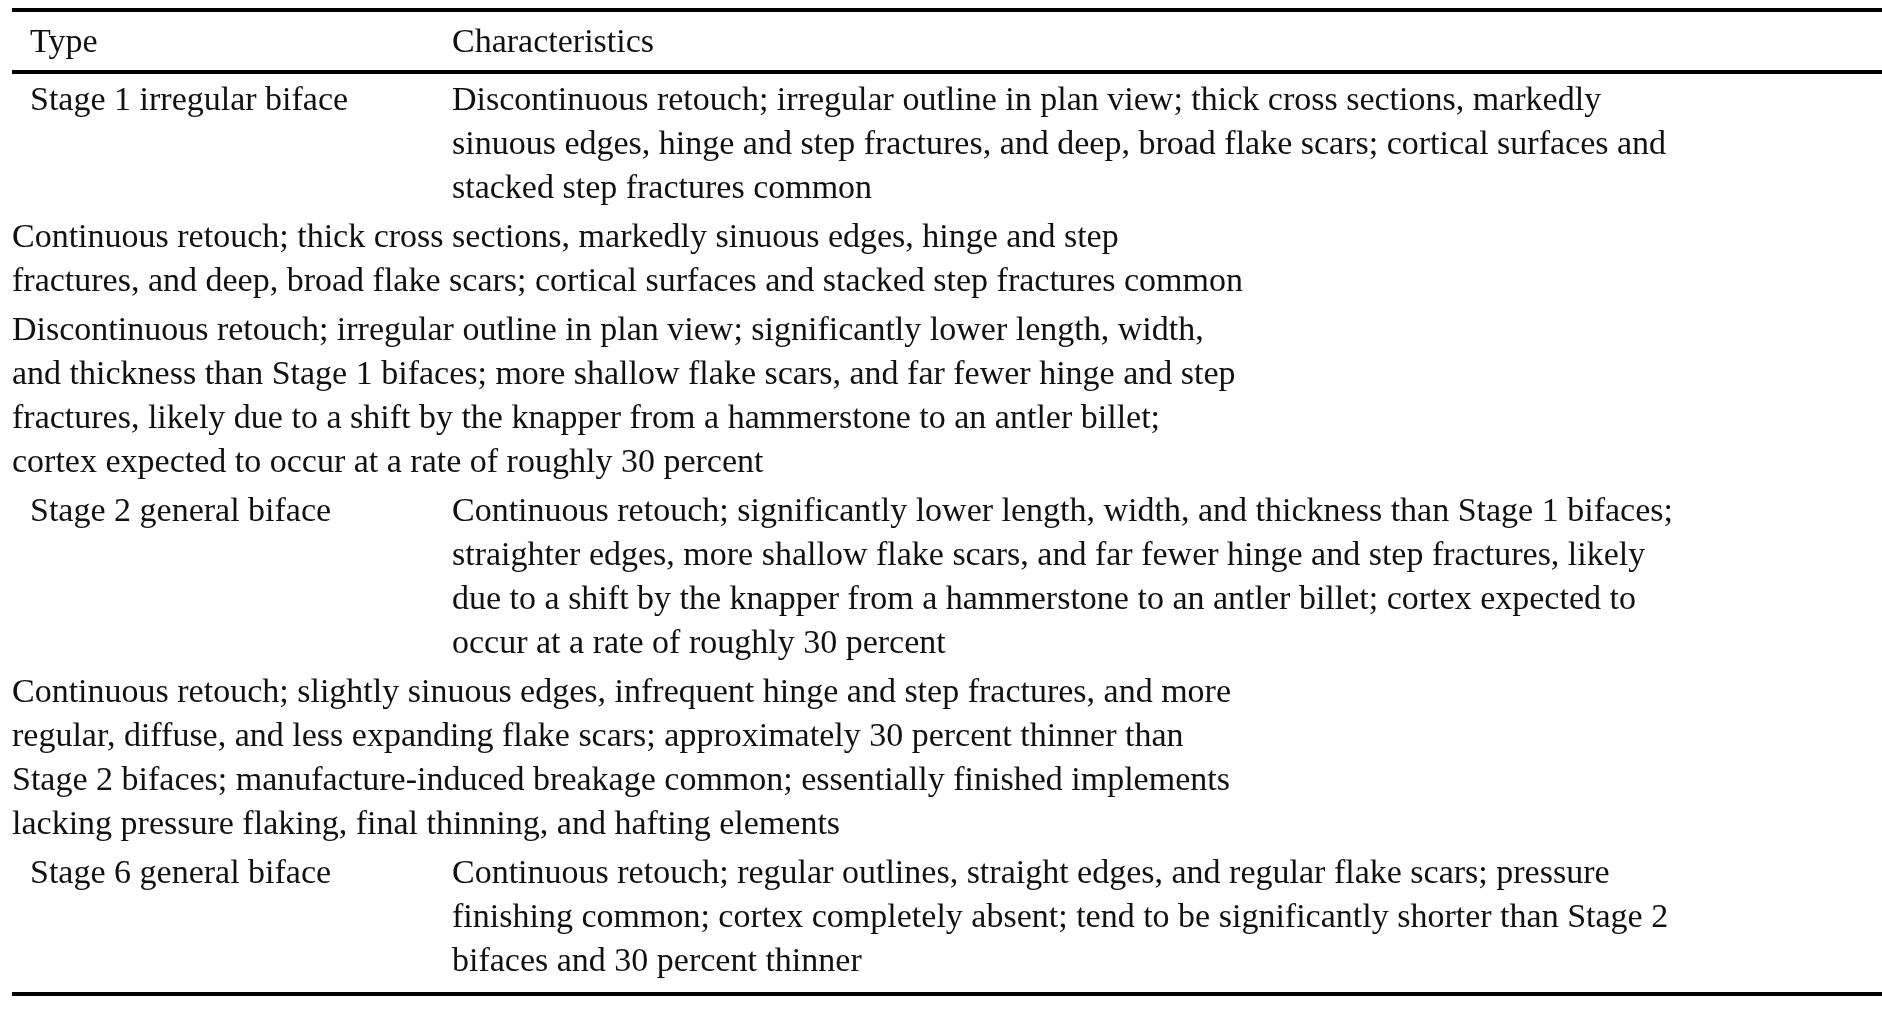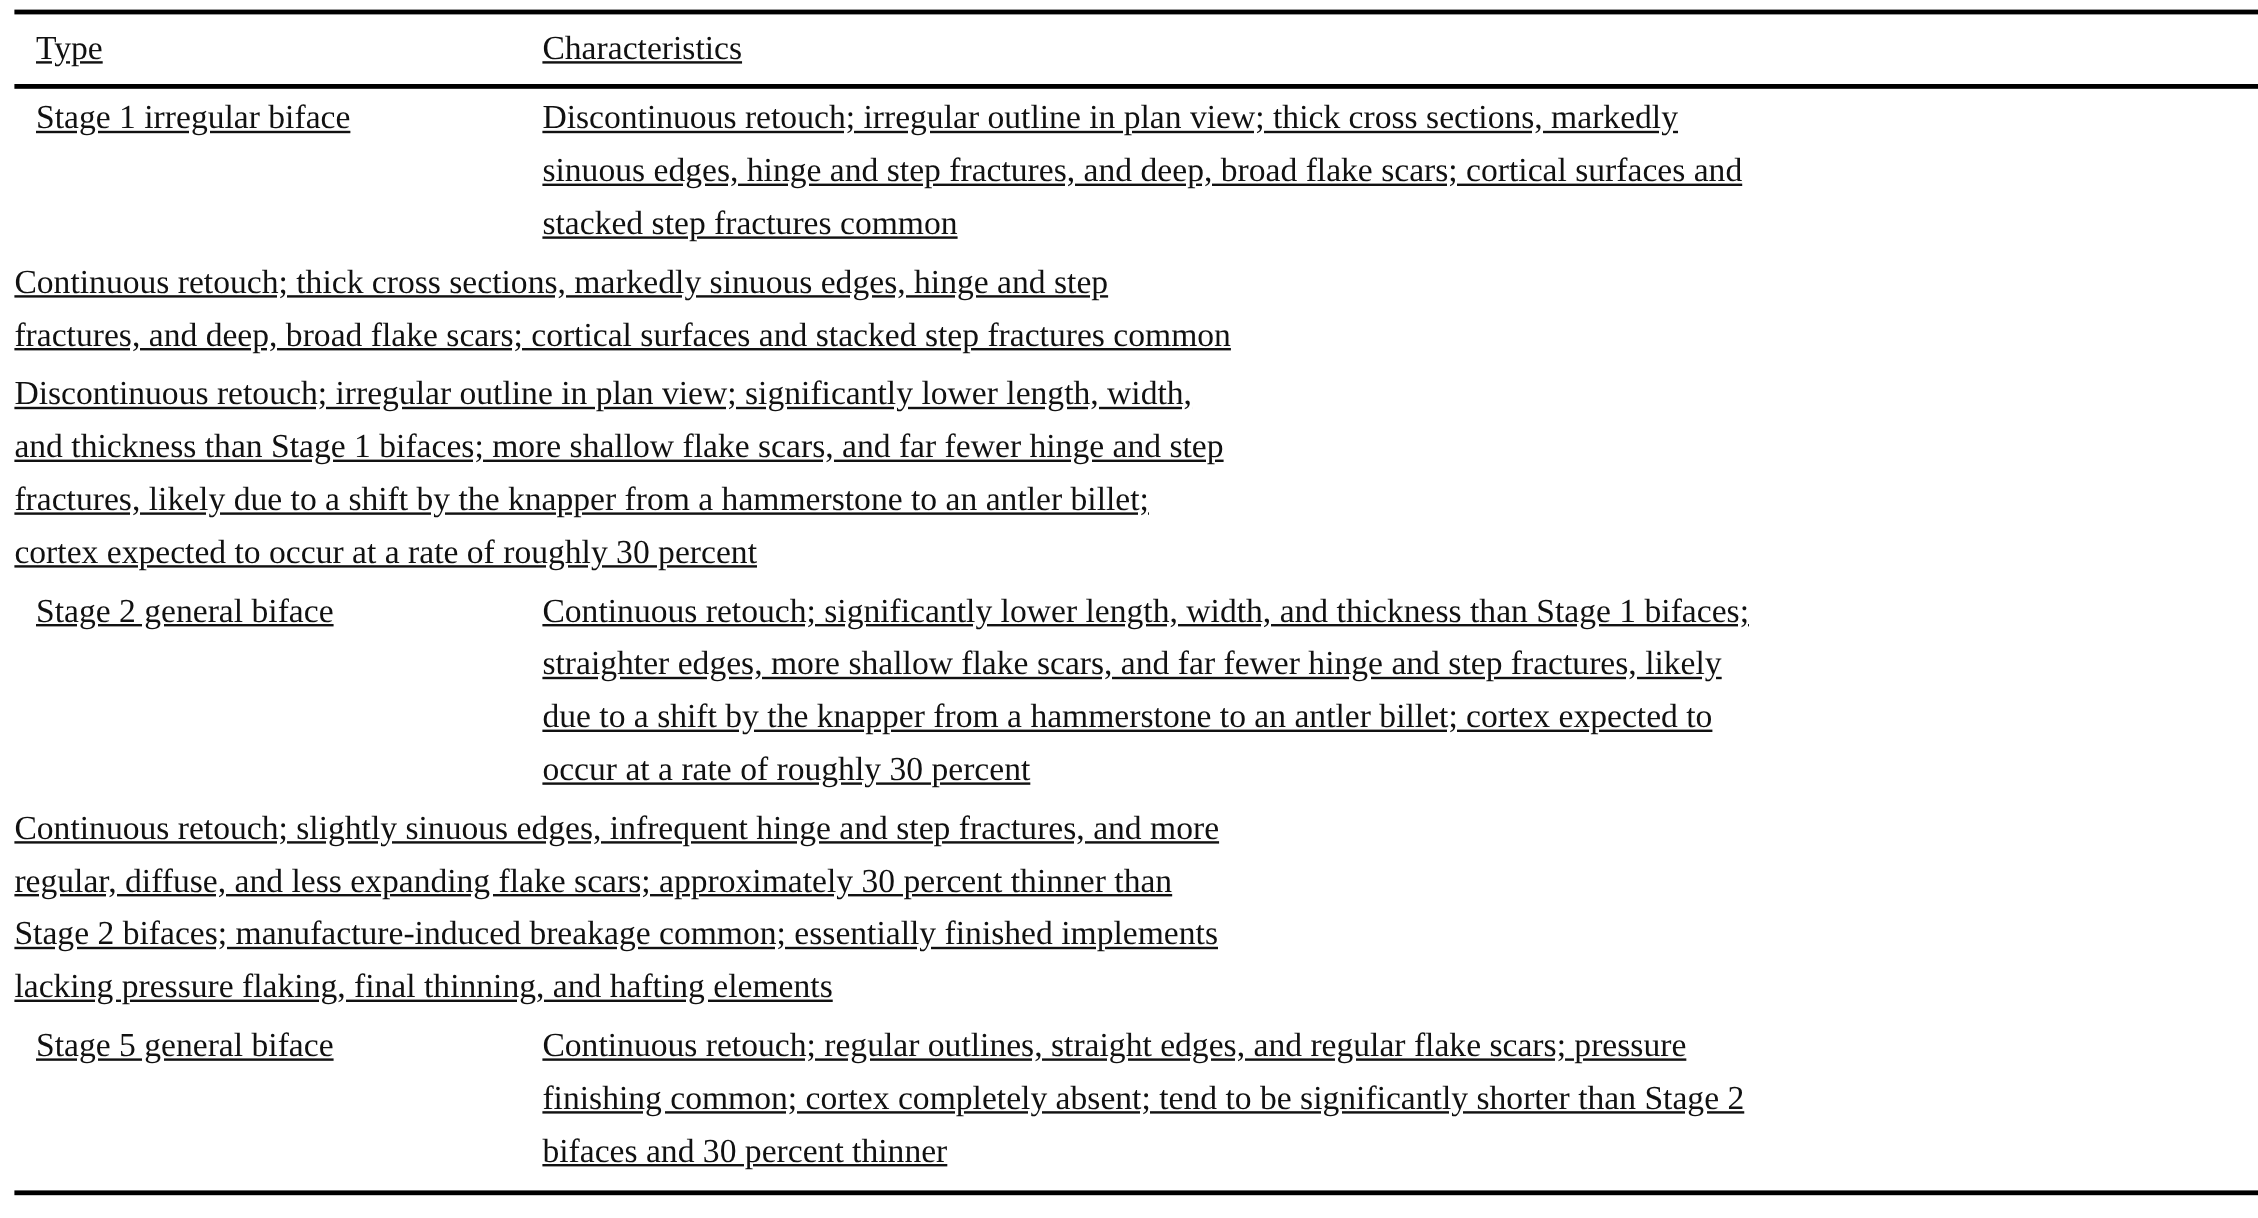--- a/index.html
+++ b/index.html
@@ -51,24 +51,23 @@
     flex: 0 0 auto;
     box-sizing: border-box;
   }
   .col-char {
     flex: 1 1 auto;
     width: 1430px;
     box-sizing: border-box;
     padding-right: 0;
   }
   .cell {
-    font-size: 28px;
+    font-size: 34px;
     line-height: 44px;
     white-space: nowrap;
-    text-decoration: underline;
   }
   .body-row {
     padding-top: 3px;
     padding-bottom: 2px;
   }
   .line {
     display: block;
     white-space: nowrap;
   }
 </style>
@@ -125,21 +124,21 @@
     <div class="row body-row">
       <div class="col-char cell">
         <span class="line">Continuous retouch; slightly sinuous edges, infrequent hinge and step fractures, and more</span>
         <span class="line">regular, diffuse, and less expanding flake scars; approximately 30 percent thinner than</span>
         <span class="line">Stage 2 bifaces; manufacture-induced breakage common; essentially finished implements</span>
         <span class="line">lacking pressure flaking, final thinning, and hafting elements</span>
       </div>
     </div>
 
     <div class="row body-row">
-      <div class="col-type cell">Stage 5 general biface</div>
+      <div class="col-type cell">Stage 6 general biface</div>
       <div class="col-char cell">
         <span class="line">Continuous retouch; regular outlines, straight edges, and regular flake scars; pressure</span>
         <span class="line">finishing common; cortex completely absent; tend to be significantly shorter than Stage 2</span>
         <span class="line">bifaces and 30 percent thinner</span>
       </div>
     </div>
   </div>
 
   <div class="rule-bottom"></div>
 </div>

